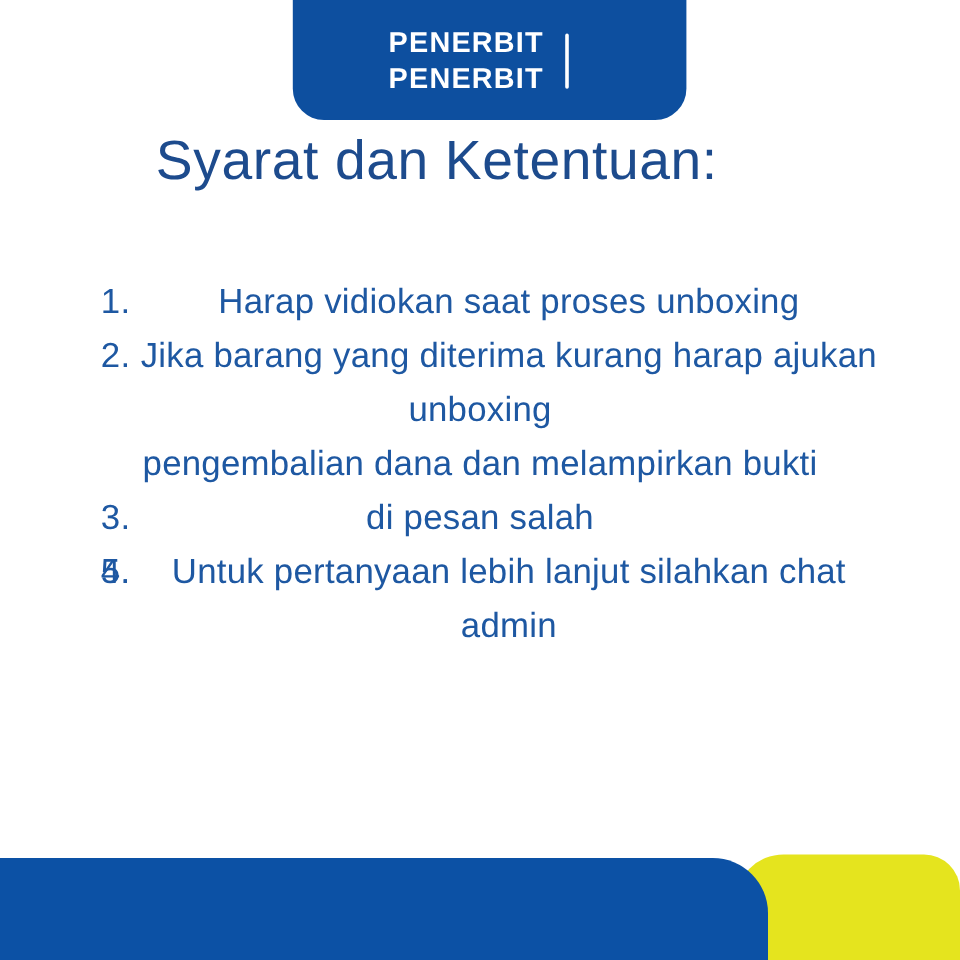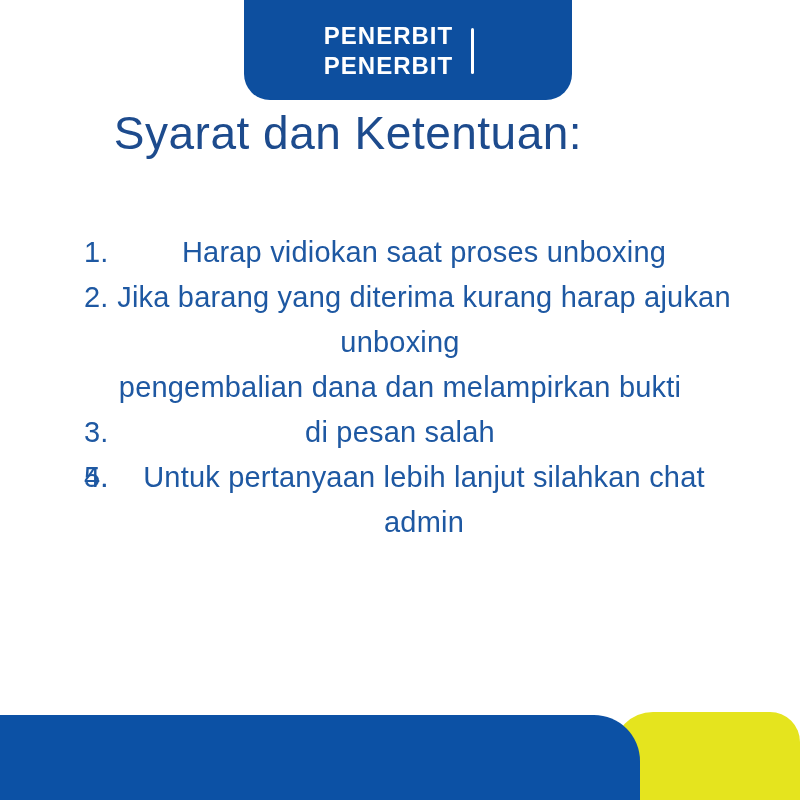--- a/index.html
+++ b/index.html
@@ -22,21 +22,21 @@
     color:var(--badge_text,#ffffff);
     font-weight:bold;font-size:24px;line-height:30px;
     letter-spacing:1px;text-align:left;white-space:nowrap;
   }
   .badge-divider{
     width:3px;height:46px;background:var(--badge_text,#ffffff);border-radius:2px;
   }
 
   
   .title{
-    position:absolute;top:106px;left:0;width:696px;margin:0;
+    position:absolute;top:106px;left:16px;width:696px;margin:0;
     text-align:center;
     font-size:46px;font-weight:normal;letter-spacing:0.5px;
     color:var(--title_text,#1d4b8d);
   }
 
   
   .terms{
     position:absolute;top:230px;left:60px;right:60px;
     margin:0;padding:0;list-style:none;
     font-size:29px;line-height:45px;

